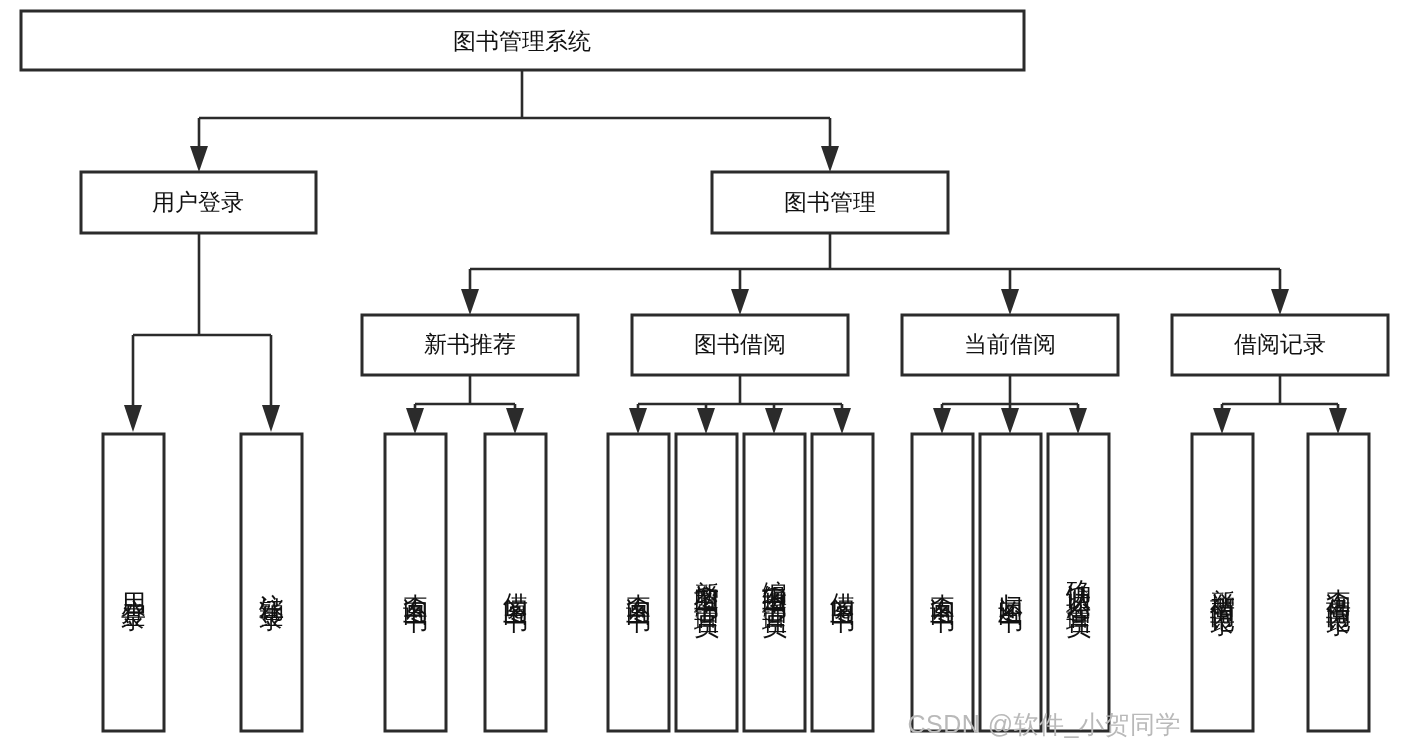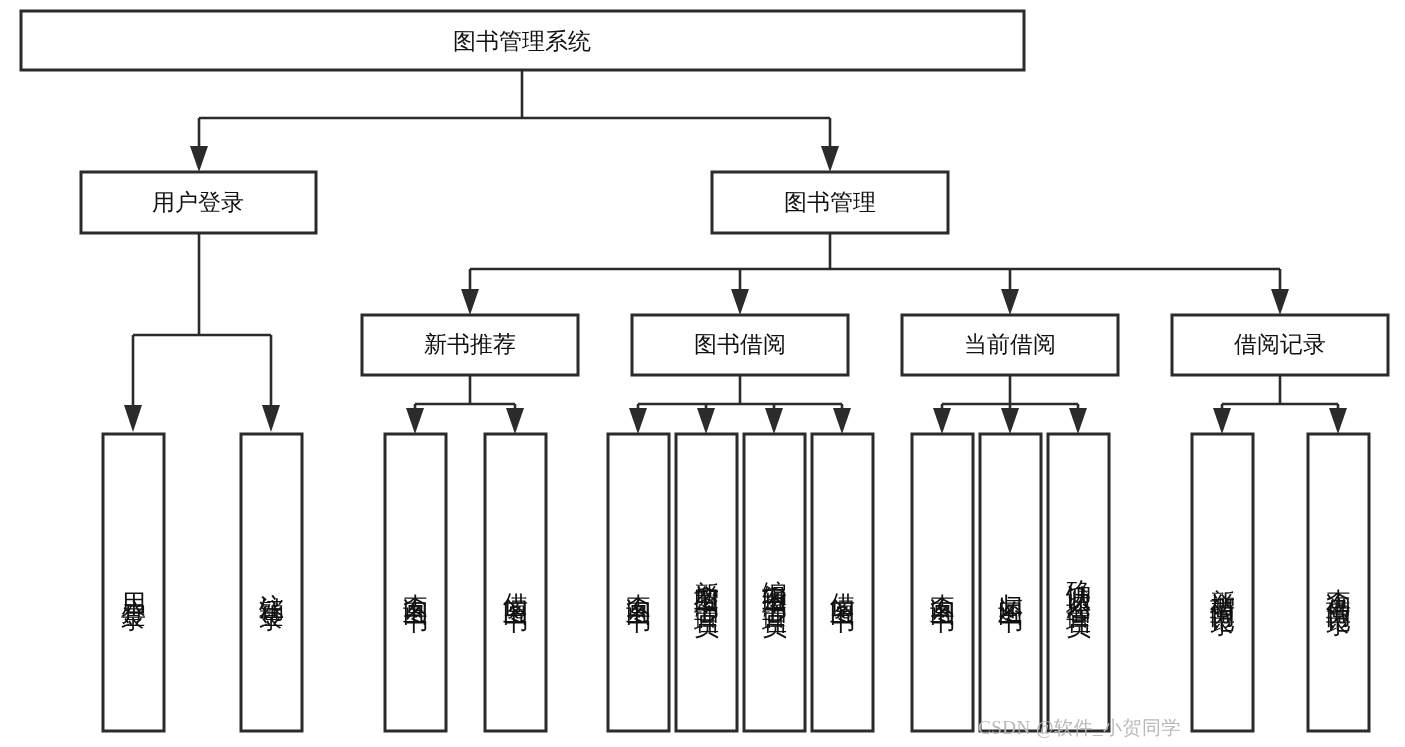--- a/index.html
+++ b/index.html
@@ -61,22 +61,22 @@
     white-space: nowrap;
     display: flex;
     align-items: center;
     justify-content: center;
     pointer-events: none;
   }
   .watermark {
     position: absolute;
     right: 8px;
     bottom: 6px;
-    font-family: Liberation Serif, serif;
-    font-size: 19px;
+    font-family: Liberation Sans, sans-serif;
+    font-size: 25px;
     color: #b9b9b9;
     letter-spacing: 0.5px;
     white-space: nowrap;
   }
 </style>
 </head>
 <body>
 
 <div id="diagram-root">
 

